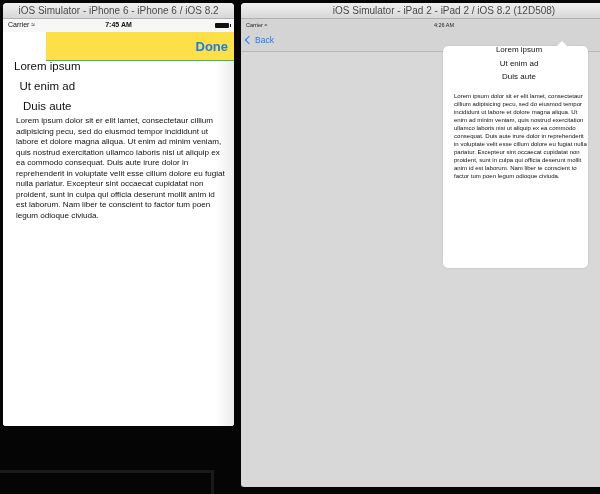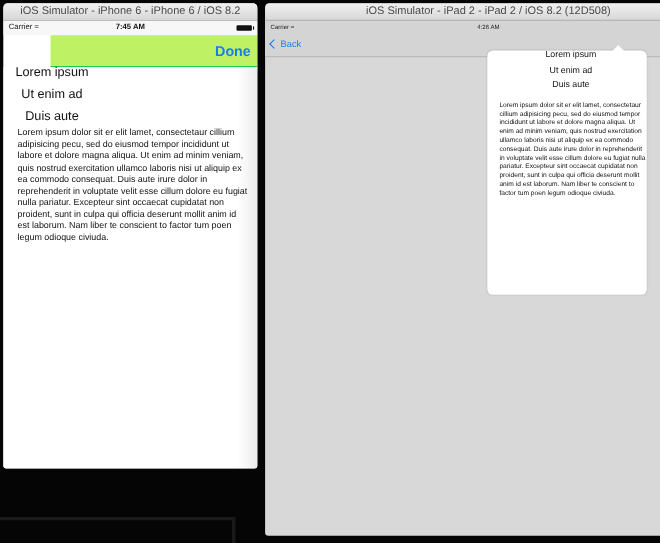--- a/index.html
+++ b/index.html
@@ -8,21 +8,21 @@
   .win { position:absolute; border-radius:4px 4px 3px 3px; overflow:hidden; }
   .titlebar { height:15px; background:linear-gradient(#f0f0f0,#d8d8d8); border-bottom:1px solid #b0b0b0; text-align:center; font-size:10px; line-height:15px; color:#4a4a4a; }
 
   
   #iphone { left:3px; top:3px; width:231px; height:423px; background:#fff; }
   #iphone .statusbar { height:13px; background:#f7f7f7; position:relative; font-size:7px; color:#111; }
   #iphone .statusbar .carrier { position:absolute; left:5px; top:2px; }
   #iphone .statusbar .time { position:absolute; left:0; right:0; text-align:center; top:2px; font-weight:bold; }
   .battery { position:absolute; right:5px; top:4px; width:14px; height:5px; background:#111; border-radius:1px; }
   .battery:after { content:""; position:absolute; right:-2px; top:1px; width:1px; height:3px; background:#111; }
-  #iphone .navbar { height:28px; background:#bef264; border-bottom:4px solid #22c55e; position:relative;margin-left:43px; }
+  #iphone .navbar { height:28px; background:#fde047; border-bottom:4px solid #22c55e; position:relative;margin-left:43px; }
   #iphone .done { position:absolute; right:6px; top:7px; font-size:13px; color:#1a7cf0; font-weight:bold; }
   #iphone .content { position:absolute; left:0; right:0; top:58px; bottom:0; background:linear-gradient(to right,#fff 92%,#ececec 100%); }
   .menu-item { font-size:11.5px; color:#111; height:20px; line-height:20px; padding-left:11px;text-align:center; }
   #iphone .menu { position:absolute; top:-5px; left:0; }
   #iphone .para { position:absolute; left:13px; top:55px; width:210px; font-size:8.1px; line-height:10.5px; color:#111; }
 
   
   #ipad { left:241px; top:3px; width:406px; height:484px; background:#d8d8d8; }
   #ipad .statusbar { height:12px; background:#d4d4d4; position:relative; font-size:5.5px; color:#222; }
   #ipad .statusbar .carrier { position:absolute; left:5px; top:3px; }

